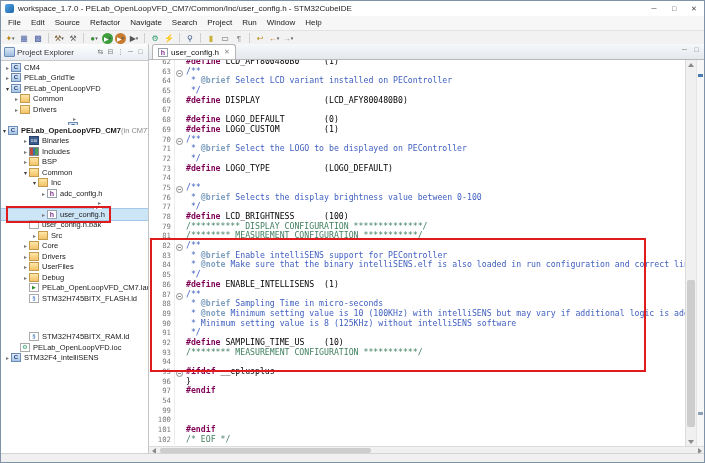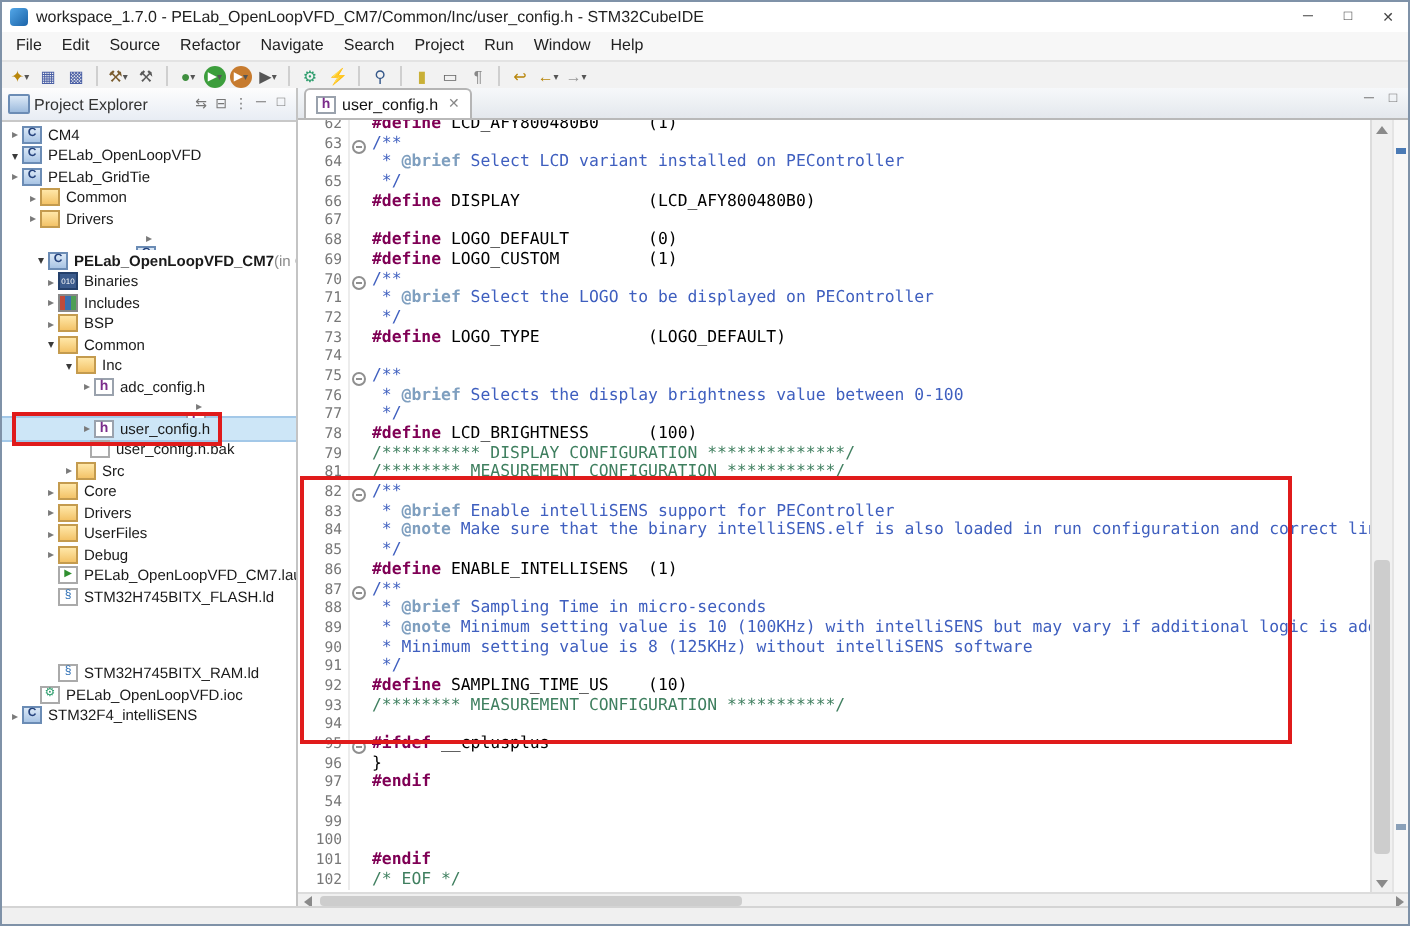--- a/index.html
+++ b/index.html
@@ -207,46 +207,46 @@
             <span class="hicon">□</span>
           </span>
       </div>
       <div class="tree" id="tree">
           <div class="trow" style="padding-left: 3px;">
             <span class="arrow">▸</span>
             <span class="ti ti-project"></span>
             <span class="tlabel">CM4</span>
           </div>
           <div class="trow" style="padding-left: 3px;">
+            <span class="arrow">▸</span>
+            <span class="ti ti-project"></span>
+            <span class="tlabel">PELab_GridTie</span>
+          </div>
+          <div class="trow" style="padding-left: 3px;">
             <span class="arrow" style="color: rgb(58, 58, 58);">▾</span>
             <span class="ti ti-project"></span>
             <span class="tlabel">PELab_OpenLoopVFD</span>
-          </div>
-          <div class="trow" style="padding-left: 3px;">
-            <span class="arrow">▸</span>
-            <span class="ti ti-project"></span>
-            <span class="tlabel">PELab_GridTie</span>
           </div>
           <div class="trow" style="padding-left: 12px;">
             <span class="arrow">▸</span>
             <span class="ti ti-folder"></span>
             <span class="tlabel">Common</span>
           </div>
           <div class="trow" style="padding-left: 12px;">
             <span class="arrow">▸</span>
             <span class="ti ti-folder"></span>
             <span class="tlabel">Drivers</span>
           </div>
           <div class="trow" style="padding-left: 0; flex-direction: column;">
             <span class="arrow">▸</span>
             <span class="ti ti-project"></span>
             <span class="tlabel">PELab_OpenLoopVFD_CM4</span>
             <span class="tsuffix"> (in CM4)</span>
           </div>
-          <div class="trow" style="padding-left: 16px; align-items: center;">
+          <div class="trow" style="padding-left: 0; align-items: center;">
             <span class="arrow" style="color: rgb(58, 58, 58);">▾</span>
             <span class="ti ti-project"></span>
             <span class="tlabel bold">PELab_OpenLoopVFD_CM7</span>
             <span class="tsuffix"> (in CM7)</span>
           </div>
           <div class="trow" style="padding-left: 21px;">
             <span class="arrow">▸</span>
             <span class="ti ti-binaries"></span>
             <span class="tlabel">Binaries</span>
           </div>
@@ -278,21 +278,21 @@
           <div class="trow" style="padding-left: 50px; flex-direction: column;">
             <span class="arrow">▸</span>
             <span class="ti ti-hfile"></span>
             <span class="tlabel">shared_memory.h</span>
           </div>
           <div class="trow selected" style="padding-left: 39px;">
             <span class="arrow">▸</span>
             <span class="ti ti-hfile"></span>
             <span class="tlabel">user_config.h</span>
           </div>
-          <div class="trow" style="padding-left: 37px;">
+          <div class="trow" style="padding-left: 21px;">
             <span class="arrow"></span>
             <span class="ti ti-file"></span>
             <span class="tlabel">user_config.h.bak</span>
           </div>
           <div class="trow" style="padding-left: 30px;">
             <span class="arrow">▸</span>
             <span class="ti ti-folder"></span>
             <span class="tlabel">Src</span>
           </div>
           <div class="trow" style="padding-left: 21px;">

